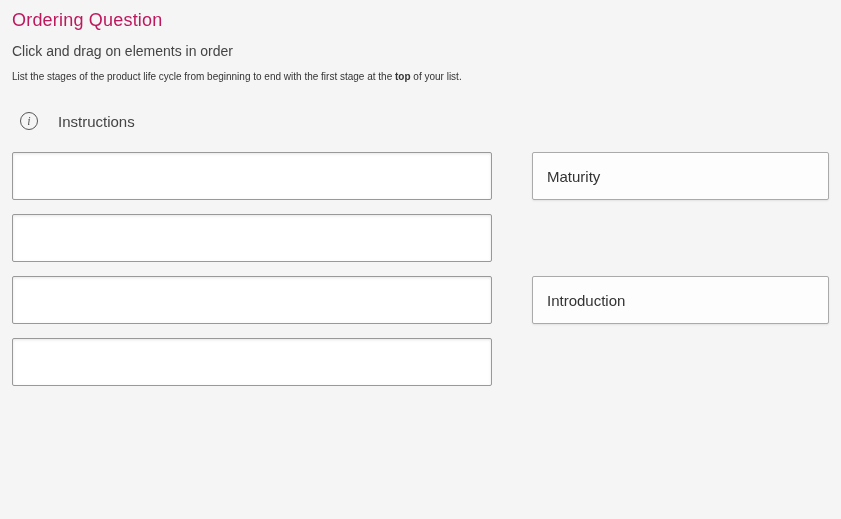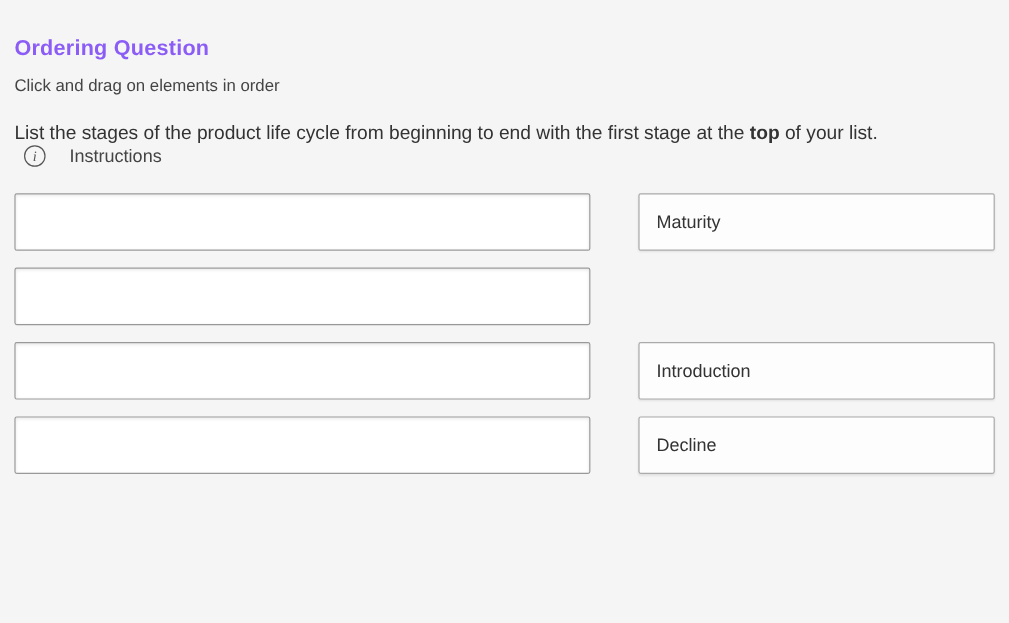--- a/index.html
+++ b/index.html
@@ -13,34 +13,34 @@
       width: 841px;
       height: 519px;
       overflow: hidden;
       color: #333;
     }
     .container {
       padding: 10px 12px;
     }
     .title {
       font-size: 18px;
-      font-weight: 700;
-      color: #8b5cf6;
+      font-weight: 400;
+      color: #be185d;
       margin-bottom: 12px;
       letter-spacing: 0.2px;
-      margin-top: 20px;
     }
     .subtitle {
       font-size: 14px;
       color: #444;
-      margin-bottom: 24px;
+      margin-bottom: 12px;
     }
     .prompt {
-      font-size: 16px;
+      font-size: 10px;
       color: #333;
+      margin-bottom: 30px;
     }
     .instructions-row {
       display: flex;
       align-items: center;
       gap: 8px;
       margin-bottom: 22px;
       padding-left: 8px;
     }
     .info-circle {
       width: 18px;
@@ -120,18 +120,15 @@
       <div class="dropzone"></div>
     </div>
     <div class="row">
       <div class="dropzone"></div>
       <div class="drag-item">
         <span>Introduction</span>
       </div>
     </div>
     <div class="row">
       <div class="dropzone"></div>
-      <div class="drag-item">
-        <span>Decline</span>
-      </div>
     </div>
   </div>
 </div>
 
 </body></html>

